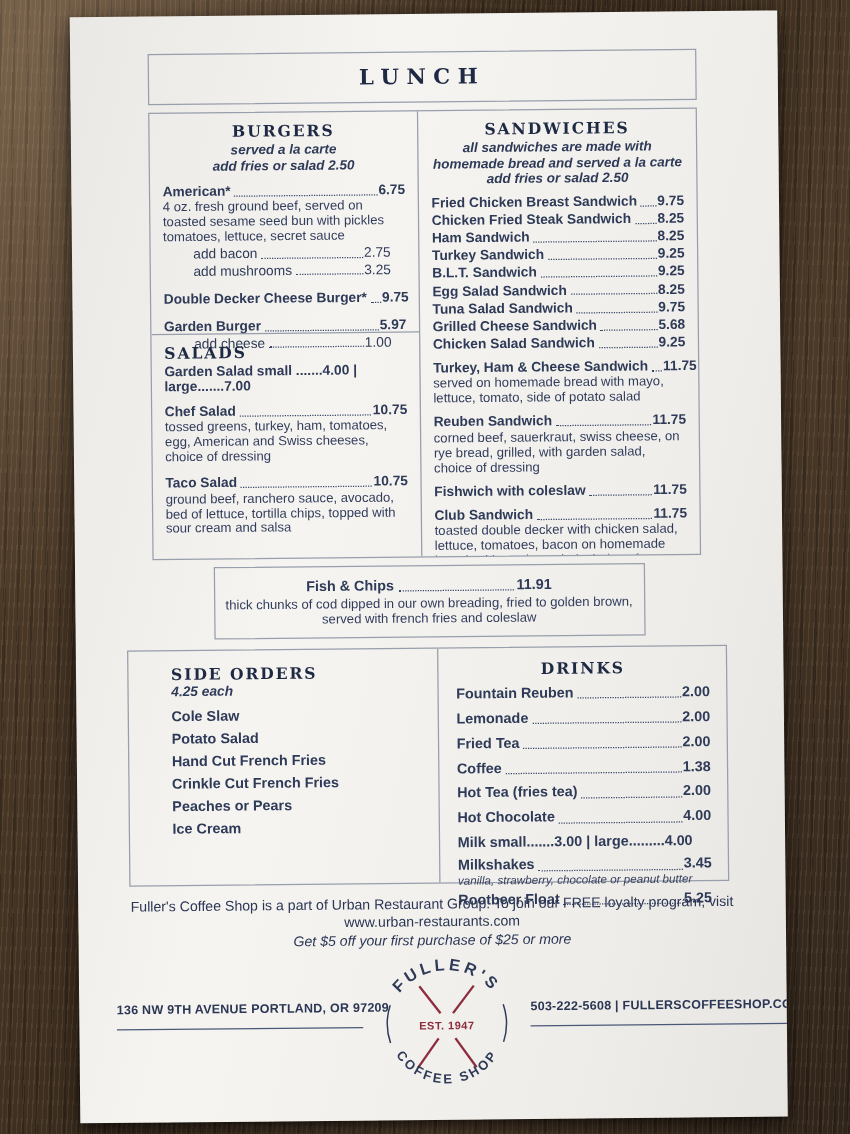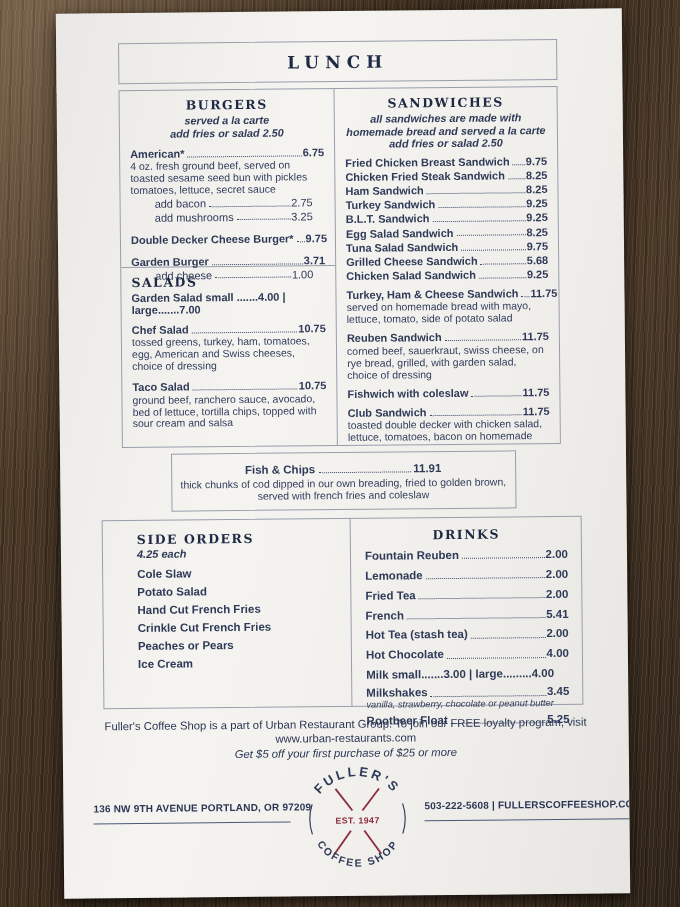--- a/index.html
+++ b/index.html
@@ -101,21 +101,21 @@
         <div class="row gap10">
           <span class="nm">Double Decker Cheese Burger*</span>
           <span class="dots"></span>
           <span class="pr">9.75</span>
         </div>
 
         <div class="gap10">
           <div class="row">
             <span class="nm">Garden Burger</span>
             <span class="dots"></span>
-            <span class="pr">3.71</span>
+            <span class="pr">5.97</span>
           </div>
           <div class="row addon">
             <span class="nm">add cheese</span>
             <span class="dots"></span>
             <span class="pr">1.00</span>
           </div>
         </div>
       </section>
 
       <section class="salads">
@@ -263,26 +263,26 @@
           <span class="nm">Lemonade</span>
           <span class="dots"></span>
           <span class="pr">2.00</span>
         </div>
       <div class="row drow">
           <span class="nm">Fried Tea</span>
           <span class="dots"></span>
           <span class="pr">2.00</span>
         </div>
       <div class="row drow">
-          <span class="nm">French</span>
-          <span class="dots"></span>
-          <span class="pr">5.41</span>
-        </div>
-      <div class="row drow">
-          <span class="nm">Hot Tea (stash tea)</span>
+          <span class="nm">Coffee</span>
+          <span class="dots"></span>
+          <span class="pr">1.38</span>
+        </div>
+      <div class="row drow">
+          <span class="nm">Hot Tea (fries tea)</span>
           <span class="dots"></span>
           <span class="pr">2.00</span>
         </div>
       <div class="row drow">
           <span class="nm">Hot Chocolate</span>
           <span class="dots"></span>
           <span class="pr">4.00</span>
         </div>
       <div class="plain-line drow" style="font-size:11.5px;">Milk small.......3.00 | large.........4.00</div>
       <div class="drow" style="margin-top:6px;">

